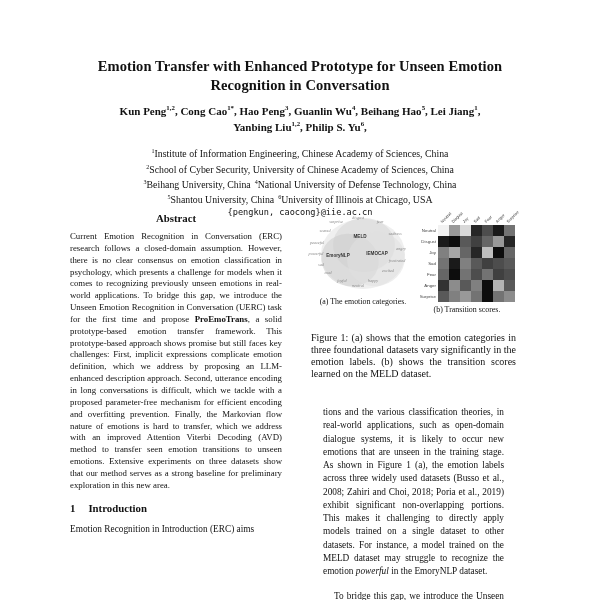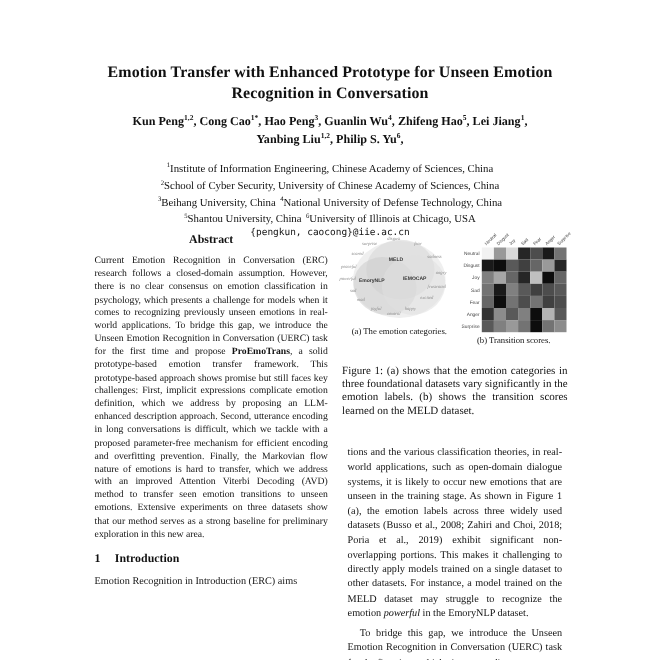--- a/index.html
+++ b/index.html
@@ -22,21 +22,21 @@
   .affils { margin:11px auto 0 auto; width:470px; text-align:center; }
   .aff { font-size:9.8px; line-height:13px; }
   .aff .s2 { margin-left:4px; }
   .bindopt:empty { display:none; }
   .email {
     margin-top:1px; text-align:center;
     font-family:"DejaVu Sans Mono", monospace; font-size:8.6px;
   }
   
   .col { position:absolute; top:212px; }
-  .col-left  { left:86px;  width:212px; }
+  .col-left  { left:70px;  width:212px; }
   .col-right { left:311px; width:205px; }
   .abstract-heading { text-align:center; font-weight:bold; font-size:10.8px; }
   .abstract-body {
     margin:7px 0 0 0; font-size:8.8px; line-height:11.85px;
     text-align:justify; text-justify:inter-word;
   }
   .section-heading { margin-top:10px; font-weight:bold; font-size:10.8px; }
   .section-heading .sec-num { margin-right:13px; }
   .intro-first { margin:9px 0 0 0; font-size:9.3px; line-height:13.2px; text-align:justify; }
   
@@ -72,21 +72,21 @@
   }
   .hm-body { display:flex; }
   .hm-rowlabels { display:flex; flex-direction:column; width:20px; }
   .hm-rowlabel { height:11px; line-height:11px; font-size:4.4px; text-align:right; padding-right:2px; color:#444; }
   .hm-grid { display:grid; grid-template-columns:repeat(7,11px); grid-auto-rows:11px; }
   
   .fig-caption {
     margin-top:18px; font-size:10px; line-height:12px;
     text-align:justify; text-justify:inter-word;
   }
-  .body-p { margin:5px; font-size:9.3px; line-height:13.25px; text-align:justify; text-justify:inter-word; }
+  .body-p { margin:12px; font-size:9.3px; line-height:13.25px; text-align:justify; text-justify:inter-word; }
   .body-p.first { margin-top:26px; }
   .body-p.indent { text-indent:11px; }
 </style>
 </head>
 <body>
 
 <div class="page">
 
   <h1 class="title">Emotion Transfer with Enhanced Prototype for Unseen Emotion Recognition in Conversation</h1>
 
@@ -95,21 +95,21 @@
       
     
         <span><span>Kun Peng</span><sup>1,2</sup><span>, </span></span>
       
         <span><span>Cong Cao</span><sup>1*</sup><span>, </span></span>
       
         <span><span>Hao Peng</span><sup>3</sup><span>, </span></span>
       
         <span><span>Guanlin Wu</span><sup>4</sup><span>, </span></span>
       
-        <span><span>Zhifeng Hao</span><sup>5</sup><span>, </span></span>
+        <span><span>Beihang Hao</span><sup>5</sup><span>, </span></span>
       
         <span><span>Lei Jiang</span><sup>1</sup><span>,</span></span>
       </div>
     <div>
       
     
         <span><span>Yanbing Liu</span><sup>1,2</sup><span>, </span></span>
       
         <span><span>Philip S. Yu</span><sup>6</sup><span>,</span></span>
       </div>

